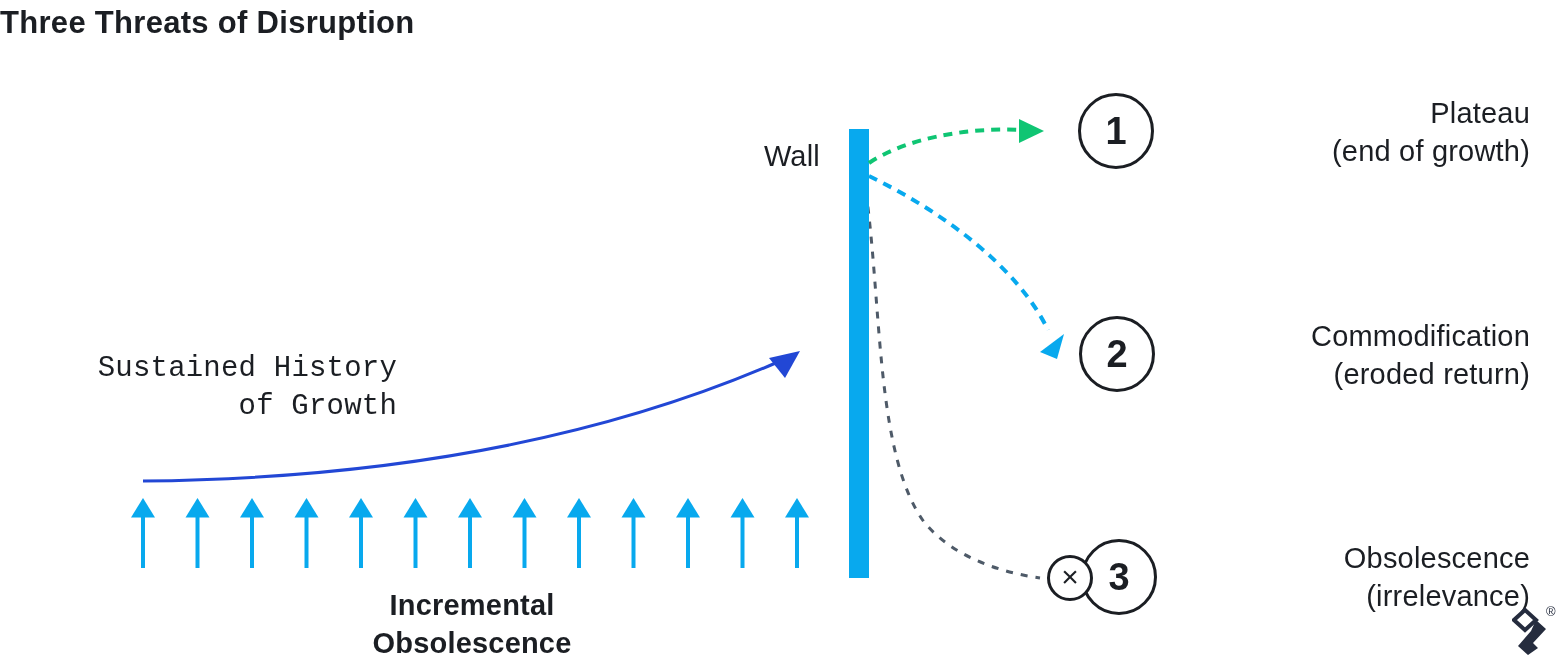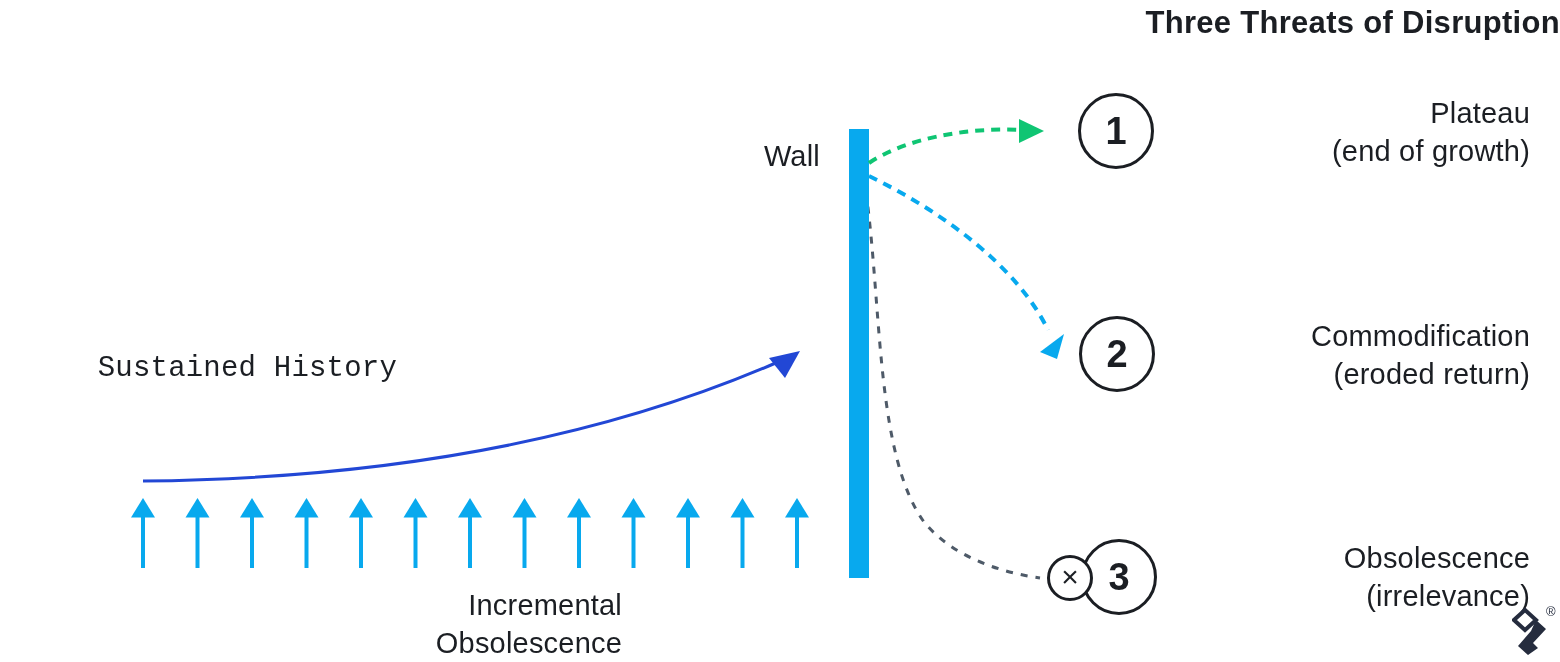--- a/index.html
+++ b/index.html
@@ -12,27 +12,27 @@
   }
   html,body{margin:0;padding:0;background:#ffffff;}
   body{
     width:1560px;height:662px;overflow:hidden;
     font-family:"Liberation Sans", sans-serif;
     color:var(--ink);
   }
   .canvas{position:relative;width:1560px;height:662px;background:#fff;}
   .title{
     position:absolute;top:5px;left:0;width:100%;
-    text-align:right;font-size:31px;font-weight:600;
+    text-align:left;font-size:31px;font-weight:600;
     letter-spacing:0.3px;color:var(--ink);
   }
   #diagram-svg{position:absolute;left:0;top:0;}
   .label{position:absolute;font-size:29px;line-height:38px;color:var(--ink);letter-spacing:0.2px;text-align:right;}
   .right{text-align:right;}
-  .center{}
+  .center{text-align:center;font-weight:bold;}
   .circle{
     position:absolute;box-sizing:border-box;border:3px solid var(--ink);
     border-radius:50%;background:#fff;display:flex;align-items:center;justify-content:center;
   }
   .num-circle{width:76px;height:76px;font-size:38px;font-weight:700;color:var(--ink);z-index:2;}
   .x-circle{width:46px;height:46px;z-index:3;font-size:30px;font-weight:400;color:var(--ink);padding-bottom:3px;}
   .royal-stroke{stroke:var(--royal-blue);}
   .royal-fill{fill:var(--royal-blue);}
   .cyan-stroke{stroke:var(--cyan);}
   .cyan-fill{fill:var(--cyan);}
@@ -91,20 +91,21 @@
 
     <path class="green-stroke dashed" d="M869,163 C905,139 965,127 1022,130" fill="none" stroke-width="4"></path>
     <polygon class="green-fill" points="1044,131 1019,119 1019,143"></polygon>
 
     <path class="cyan-stroke dashed" d="M869,176 C945,213 1018,268 1048,330" fill="none" stroke-width="4"></path>
     <polygon class="cyan-fill" points="1040,352 1064,334 1057,359"></polygon>
   </svg>
 
   <div class="label right" style="left:97px;top:350px;width:300px;font-family:Liberation Mono, monospace;">
     <div>Sustained History</div>
+    <div>of Growth</div>
   </div>
 
   <div class="label right" style="left:520px;top:137px;width:300px;">
     <div>Wall</div>
   </div>
 
   <div class="label center" style="left:322px;top:586px;width:300px;">
     <div>Incremental</div>
     <div>Obsolescence</div>
   </div>

